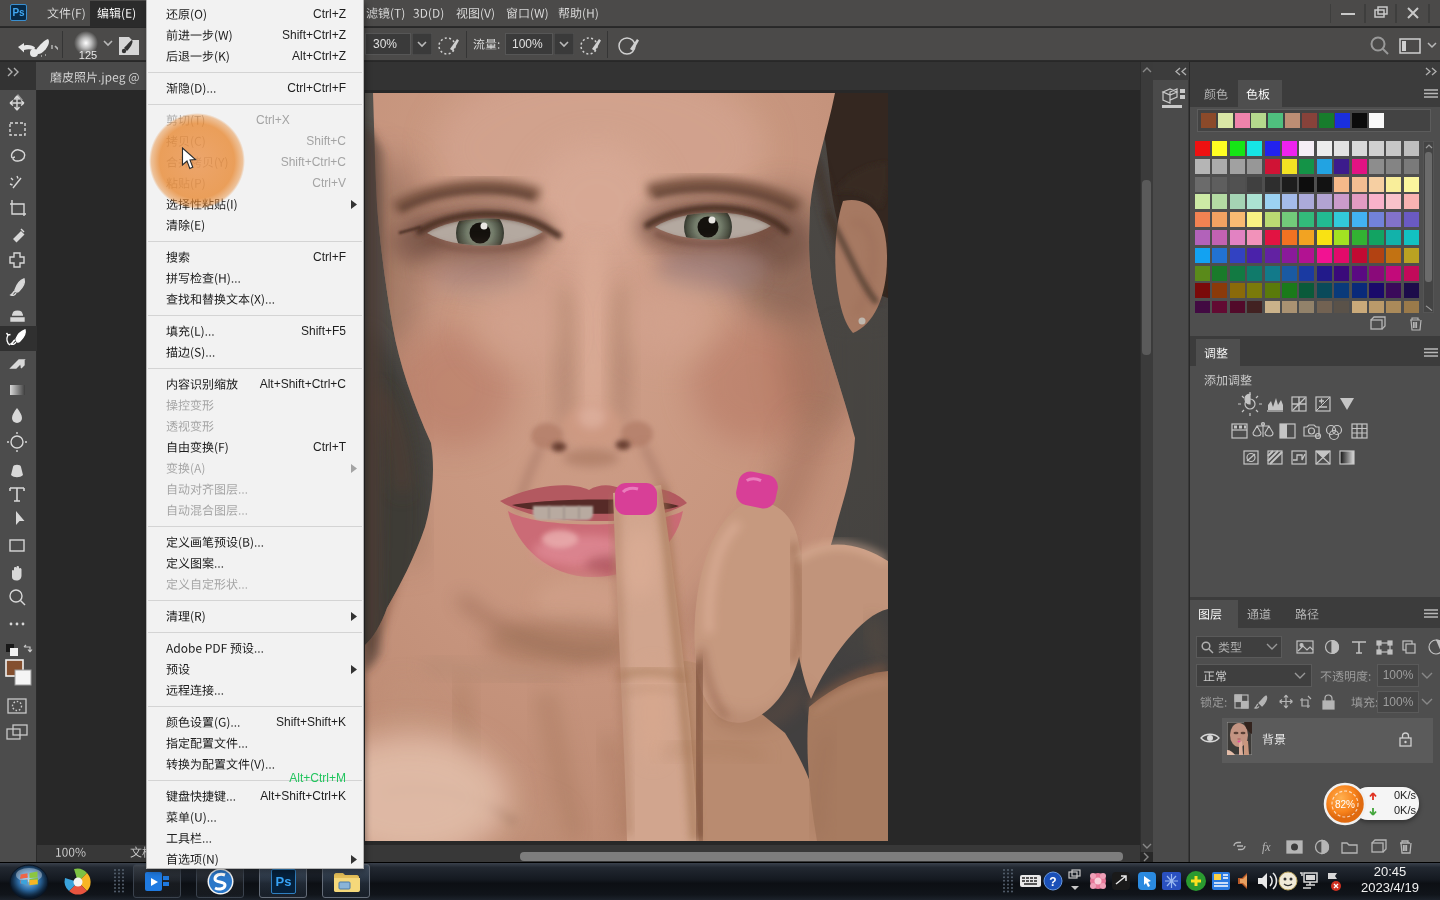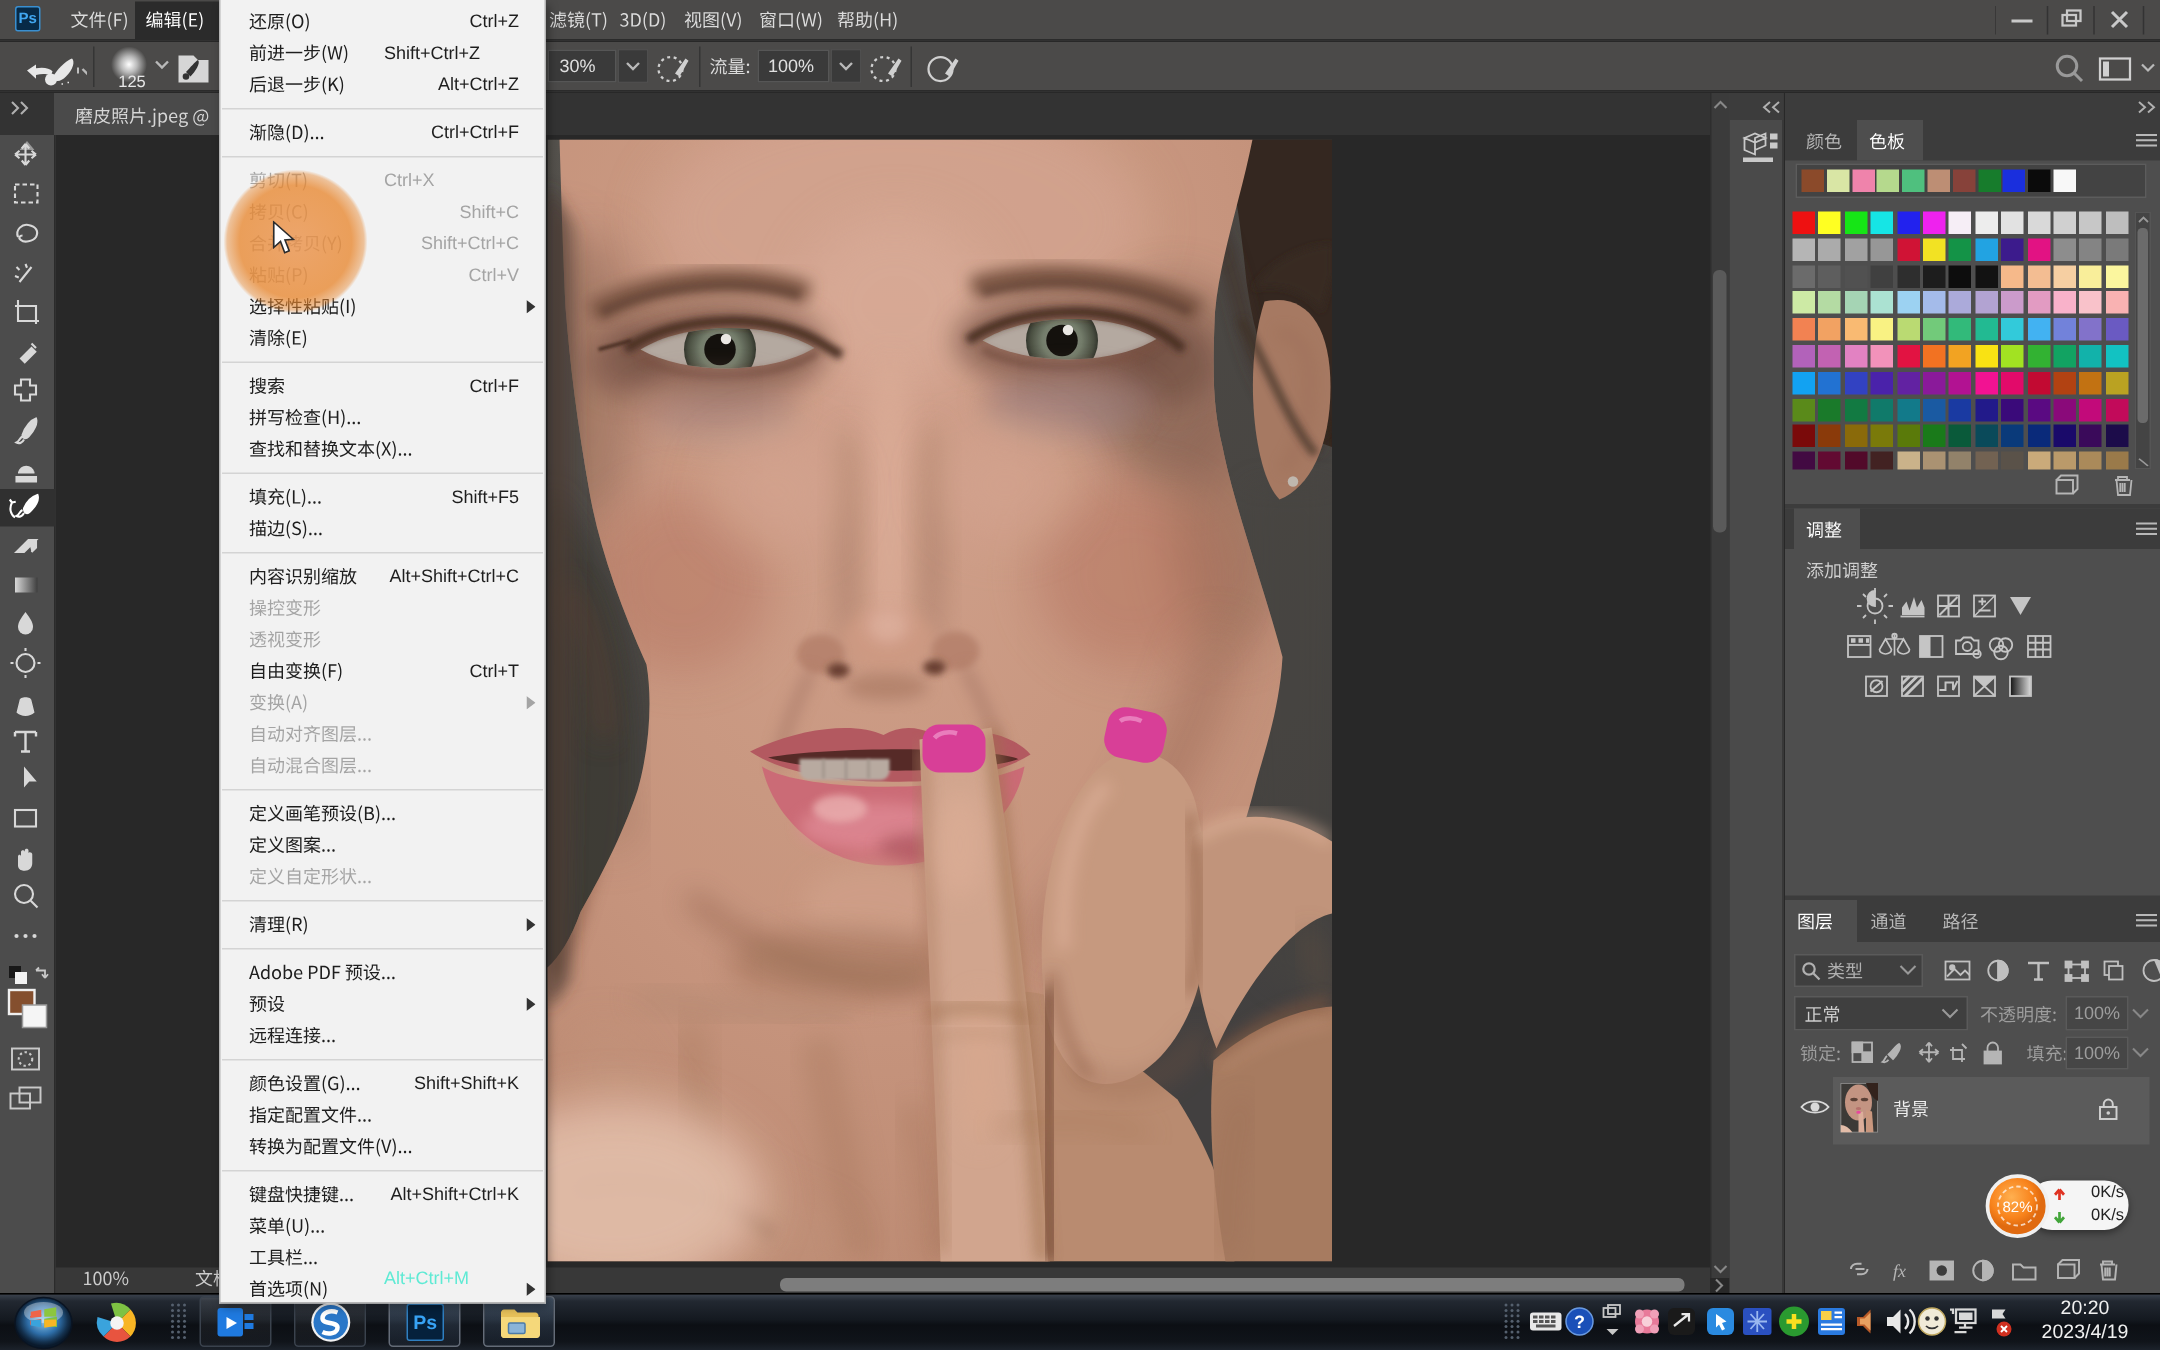--- a/index.html
+++ b/index.html
@@ -1068,21 +1068,21 @@
 
 <rect x="304" y="9" width="13" height="9" fill="none" stroke="#d8d8d8" stroke-width="1.5"></rect>
     <rect x="306" y="11" width="9" height="5" fill="#d8d8d8"></rect>
     <path d="M310 18 v3 M306 21 h9 M303 24 h8" stroke="#d8d8d8" stroke-width="1.5"></path>
     <path d="M302 12 v-3 h-2" stroke="#d8d8d8" stroke-width="1.5" fill="none"></path>
 
 <path d="M328 25 V9 l9 0 l-2 3 l2 3 l-9 0" fill="#d8d8d8"></path>
     <circle cx="336" cy="22" r="5" fill="#d03020"></circle>
     <path d="M334 20 l4 4 M338 20 l-4 4" stroke="#fff" stroke-width="1.3"></path>
 </svg>
-<div class="abs" style="left:1345px;top:864px;width:90px;height:15px;color:#f0f0f0;font-size:13px;text-align:center">20:20</div>
+<div class="abs" style="left:1345px;top:864px;width:90px;height:15px;color:#f0f0f0;font-size:13px;text-align:center">20:45</div>
 <div class="abs" style="left:1345px;top:880px;width:90px;height:15px;color:#f0f0f0;font-size:13px;text-align:center">2023/4/19</div>
 <div class="abs" style="left:146px;top:0;width:218px;height:869px;background:#f2f2f2;border:1px solid #b4b4b4;border-top:none;box-shadow:2px 3px 6px rgba(0,0,0,0.35)"></div>
 <svg class="" style="position:absolute;left:166.0px;top:5.6px;overflow:visible;" width="41.0" height="16.8">
     <g transform="translate(0,12.7) scale(0.012000,-0.012000)" fill="#1e1e1e">
       <use href="#q8fd8" x="0"></use>
       <use href="#q539f" x="1000"></use>
       <use href="#q28" x="2000"></use>
       <use href="#q4f" x="2338"></use>
       <use href="#q29" x="3080"></use>
     </g>
@@ -1092,21 +1092,21 @@
     <g transform="translate(0,12.7) scale(0.012000,-0.012000)" fill="#1e1e1e">
       <use href="#q524d" x="0"></use>
       <use href="#q8fdb" x="1000"></use>
       <use href="#q4e00" x="2000"></use>
       <use href="#q6b65" x="3000"></use>
       <use href="#q28" x="4000"></use>
       <use href="#q57" x="4338"></use>
       <use href="#q29" x="5216"></use>
     </g>
   </svg>
-<div class="abs" style="left:256px;top:27.5px;width:90px;height:15px;color:#1e1e1e;font-size:12px;text-align:left">Shift+Ctrl+Z</div>
+<div class="abs" style="left:256px;top:27.5px;width:90px;height:15px;color:#1e1e1e;font-size:12px;text-align:right">Shift+Ctrl+Z</div>
 <svg class="" style="position:absolute;left:166.0px;top:47.6px;overflow:visible;" width="63.9" height="16.8">
     <g transform="translate(0,12.7) scale(0.012000,-0.012000)" fill="#1e1e1e">
       <use href="#q540e" x="0"></use>
       <use href="#q9000" x="1000"></use>
       <use href="#q4e00" x="2000"></use>
       <use href="#q6b65" x="3000"></use>
       <use href="#q28" x="4000"></use>
       <use href="#q4b" x="4338"></use>
       <use href="#q29" x="4984"></use>
     </g>
@@ -1493,21 +1493,21 @@
       <use href="#q83dc" x="0"></use>
       <use href="#q5355" x="1000"></use>
       <use href="#q28" x="2000"></use>
       <use href="#q55" x="2338"></use>
       <use href="#q29" x="3059"></use>
       <use href="#q2e" x="3397"></use>
       <use href="#q2e" x="3675"></use>
       <use href="#q2e" x="3953"></use>
     </g>
   </svg>
-<div class="abs" style="left:256px;top:845px;width:90px;height:15px;color:#5eead4;font-size:12px;text-align:left">Alt+Ctrl+M</div>
+<div class="abs" style="left:256px;top:771px;width:90px;height:15px;color:#22c55e;font-size:12px;text-align:right">Alt+Ctrl+M</div>
 <svg class="" style="position:absolute;left:166.0px;top:829.6px;overflow:visible;" width="46.0" height="16.8">
     <g transform="translate(0,12.7) scale(0.012000,-0.012000)" fill="#1e1e1e">
       <use href="#q5de5" x="0"></use>
       <use href="#q5177" x="1000"></use>
       <use href="#q680f" x="2000"></use>
       <use href="#q2e" x="3000"></use>
       <use href="#q2e" x="3278"></use>
       <use href="#q2e" x="3556"></use>
     </g>
   </svg>

